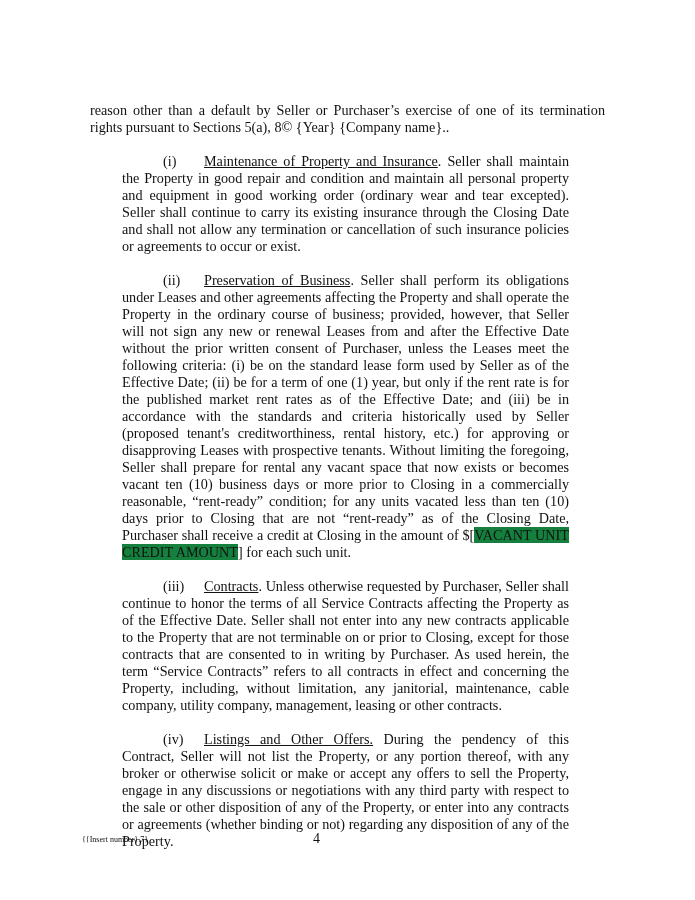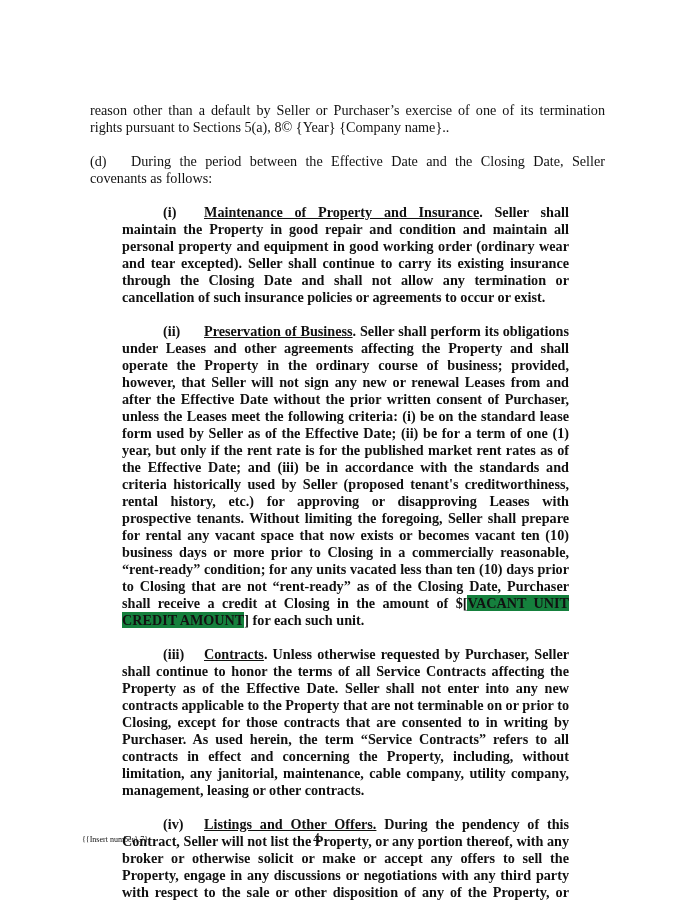--- a/index.html
+++ b/index.html
@@ -30,21 +30,20 @@
     .para.full { margin-bottom: 17px; }
     .lead {
       display: inline-block;
       width: 41px;
     }
     .sub {
       margin-left: 40px;
       margin-right: 44px;
       text-align: justify;
       margin-bottom: 17px;
-      font-weight: bold;
     }
     .sub .num {
       display: inline-block;
       margin-left: 41px;
       width: 41px;
     }
     .u { text-decoration: underline; }
     .hl { background: #15803d; }
     .footer {
       position: absolute;
@@ -68,23 +67,20 @@
       line-height: 16px;
     }
   </style>
 </head>
 <body>
 
 <div class="page">
 
   <p class="para full">reason other than a default by Seller or Purchaser’s exercise of one of its termination rights pursuant to Sections 5(a), 8© {Year} {Company name}..</p>
 
-  <p class="para full">
-    <span class="lead">(d)</span><span>During the period between the Effective Date and the Closing Date, Seller covenants as follows:</span>
-  </p>
 
   <p class="sub">
     <span class="num">(i)</span><span class="u">Maintenance of Property and Insurance</span><span>.</span><span> Seller shall maintain the Property in good repair and condition and maintain all personal property and equipment in good working order (ordinary wear and tear excepted). Seller shall continue to carry its existing insurance through the Closing Date and shall not allow any termination or cancellation of such insurance policies or agreements to occur or exist.</span>
   </p>
 
   <p class="sub">
     <span class="num">(ii)</span><span class="u">Preservation of Business</span><span>.</span><span>  Seller shall perform its obligations under Leases and other agreements affecting the Property and shall operate the Property in the ordinary course of business; provided, however, that Seller will not sign any new or renewal Leases from and after the Effective Date without the prior written consent of Purchaser, unless the Leases meet the following criteria: (i) be on the standard lease form used by Seller as of the Effective Date; (ii) be for a term of one (1) year, but only if the rent rate is for the published market rent rates as of the Effective Date; and (iii) be in accordance with the standards and criteria historically used by Seller (proposed tenant's creditworthiness, rental history, etc.) for approving or disapproving Leases with prospective tenants. Without limiting the foregoing, Seller shall prepare for rental any vacant space that now exists or becomes vacant ten (10) business days or more prior to Closing in a commercially reasonable, “rent-ready” condition; for any units vacated less than ten (10) days prior to Closing that are not “rent-ready” as of the Closing Date, Purchaser shall receive a credit at Closing in the amount of $[</span><span class="hl">VACANT UNIT CREDIT AMOUNT</span><span>] for each such unit.</span>
   </p>
 
   <p class="sub">

